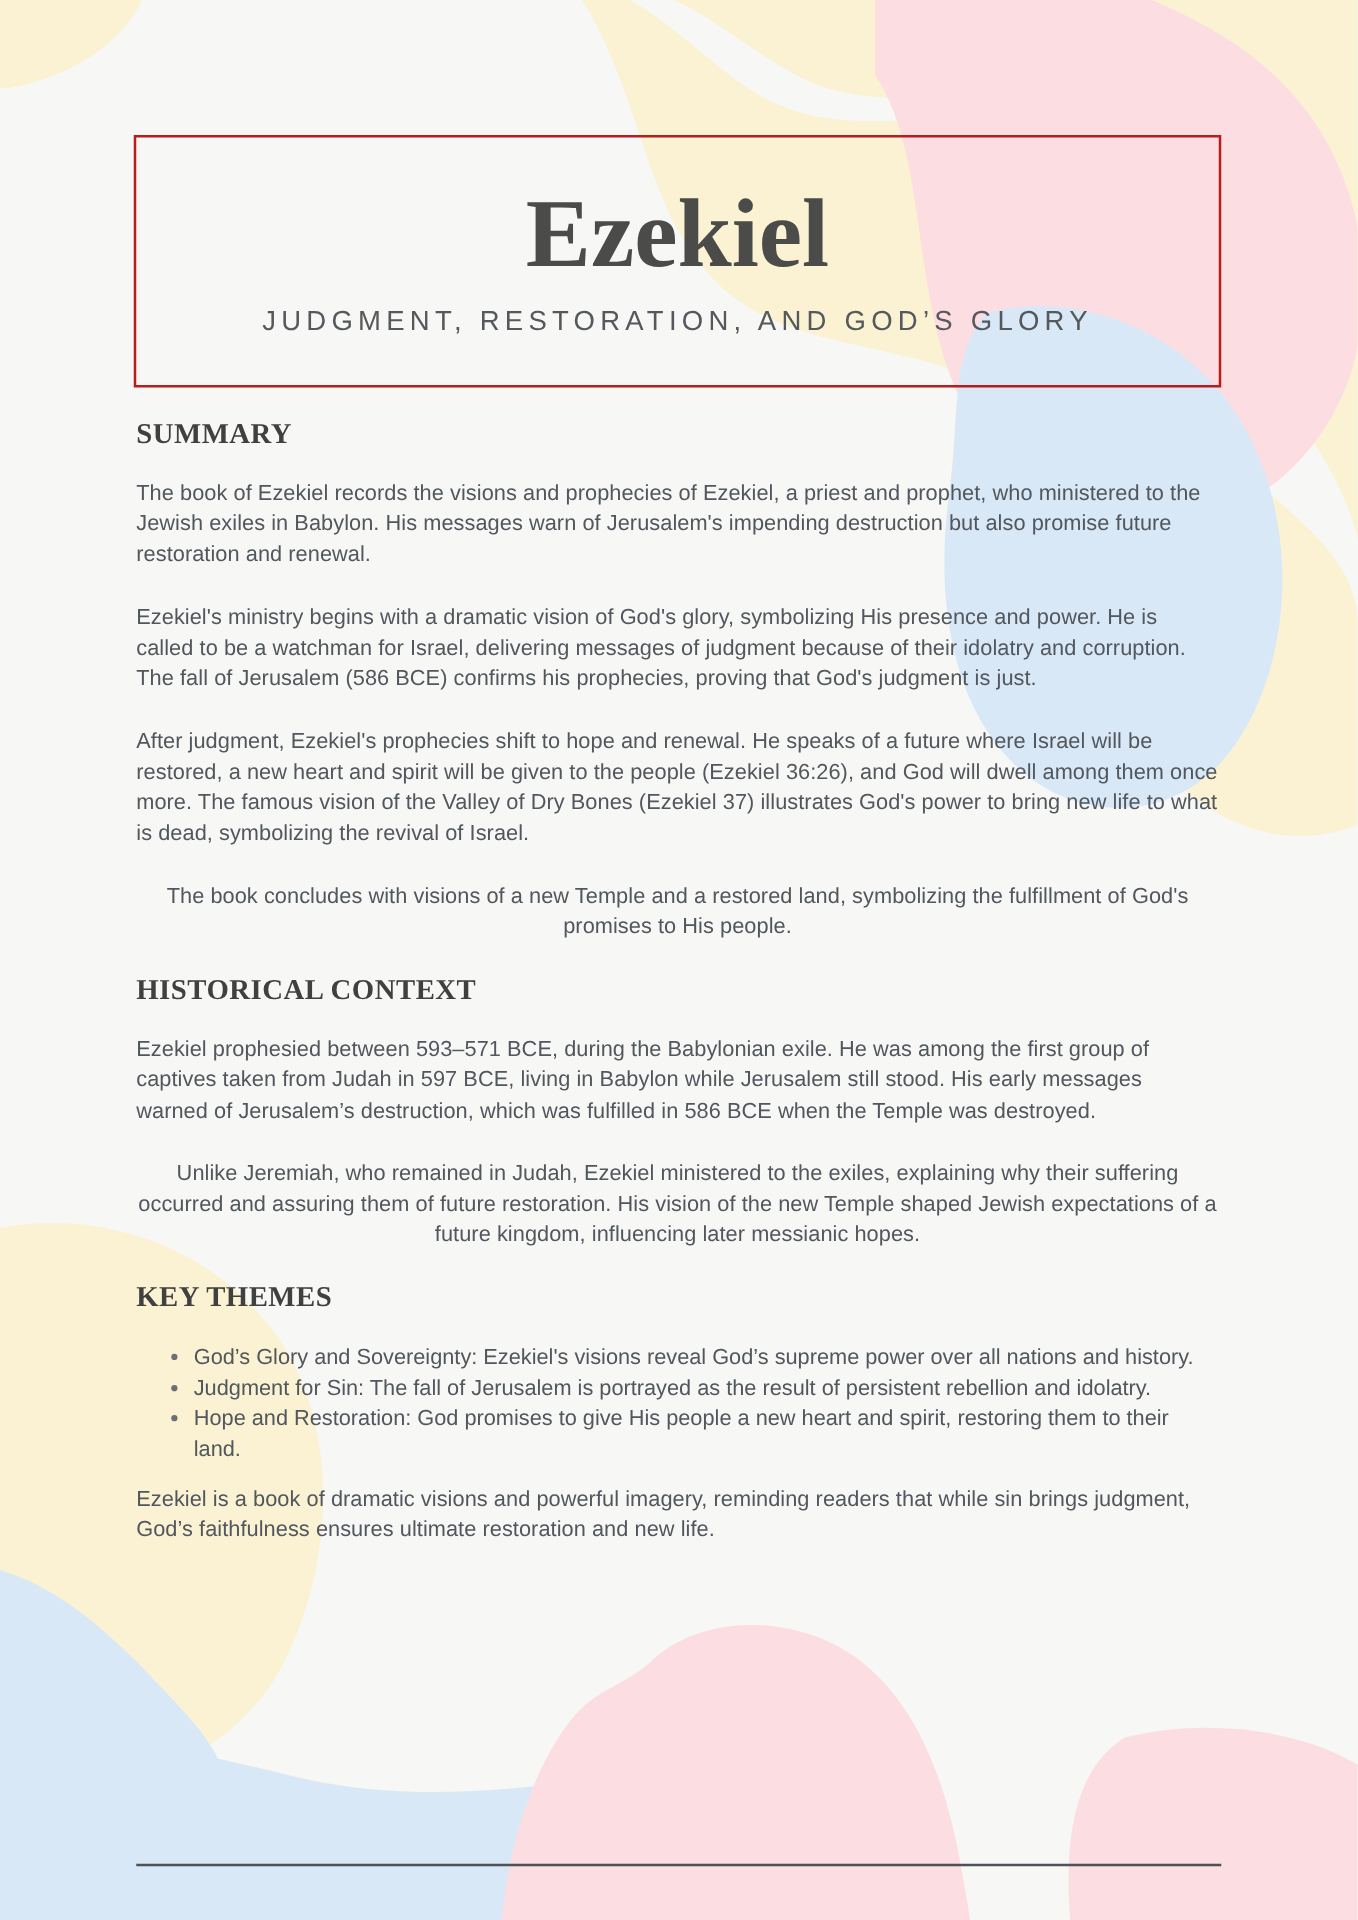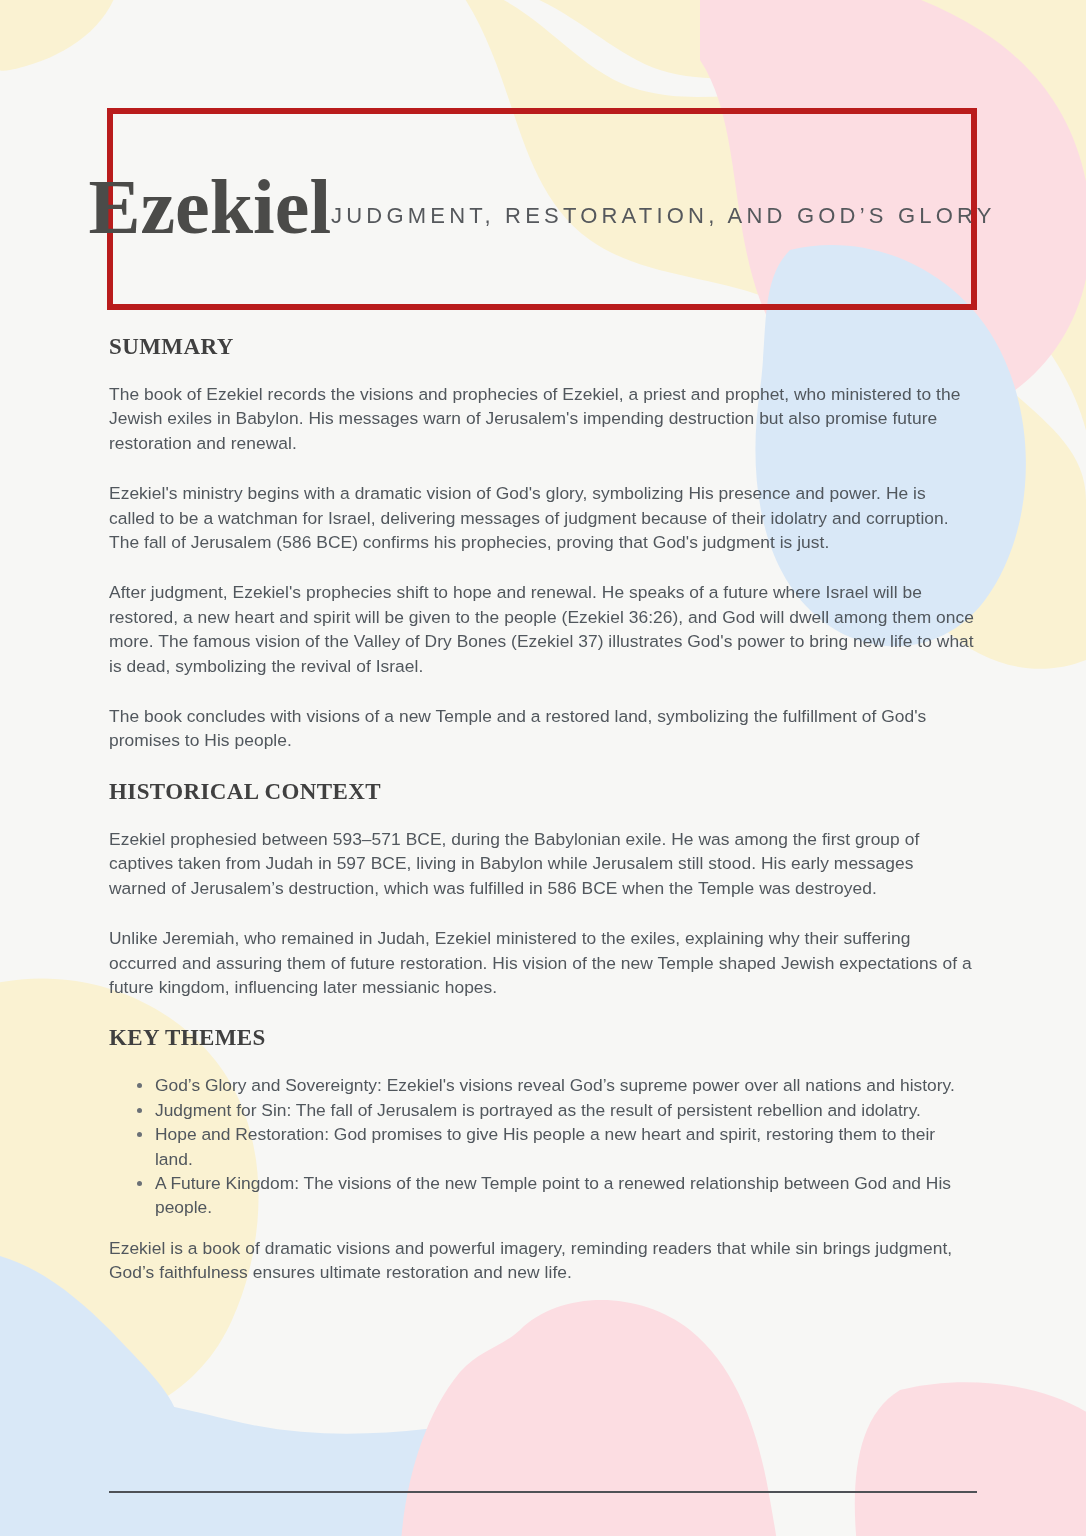--- a/index.html
+++ b/index.html
@@ -39,24 +39,24 @@
     width: 1086px;
     height: 1536px;
   }
 
   .title-box {
     position: absolute;
     left: 107px;
     top: 108px;
     width: 870px;
     height: 202px;
-    border: 6px solid #b91c1c;
+    border: 2px solid #b91c1c;
     box-sizing: border-box;
     display: flex;
-    flex-direction: row;
+    flex-direction: column;
     align-items: center;
     justify-content: center;
   }
 
   .doc-title {
     font-family: "Liberation Serif", "DejaVu Serif", serif;
     font-weight: bold;
     font-size: 78px;
     line-height: 1.0;
     color: #4B4B49;
@@ -98,20 +98,21 @@
     font-family: "Liberation Sans", sans-serif;
     font-size: 17.4px;
     line-height: 24.4px;
     color: #51575D;
     margin: 0 0 26px 0;
     letter-spacing: 0.05px;
   }
 
   p.para.last {
     margin-bottom: 0;
+    text-align: center;
   }
 
   ul.themes {
     list-style: none;
     margin: 16px;
     padding: 0;
   }
 
   ul.themes li {
     position: relative;
@@ -218,24 +219,20 @@
           <span>God’s Glory and Sovereignty: Ezekiel's visions reveal God’s supreme power over all nations and history.</span>
         </li>
         <li>
           <span class="dot"></span>
           <span>Judgment for Sin: The fall of Jerusalem is portrayed as the result of persistent rebellion and idolatry.</span>
         </li>
         <li>
           <span class="dot"></span>
           <span>Hope and Restoration: God promises to give His people a new heart and spirit, restoring them to their land.</span>
         </li>
-        <li>
-          <span class="dot"></span>
-          <span>A Future Kingdom: The visions of the new Temple point to a renewed relationship between God and His people.</span>
-        </li>
       </ul>
 
       <p class="para closing">Ezekiel is a book of dramatic visions and powerful imagery, reminding readers that while sin brings judgment, God’s faithfulness ensures ultimate restoration and new life.</p>
 
     </div>
 
     <div class="footer-rule"></div>
 
   </div>
 </div>

